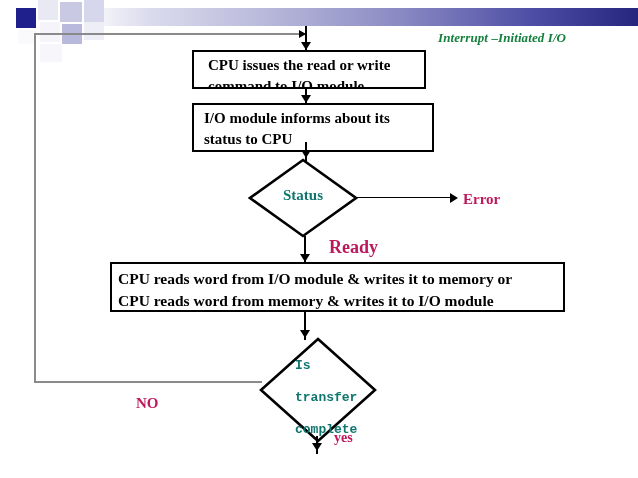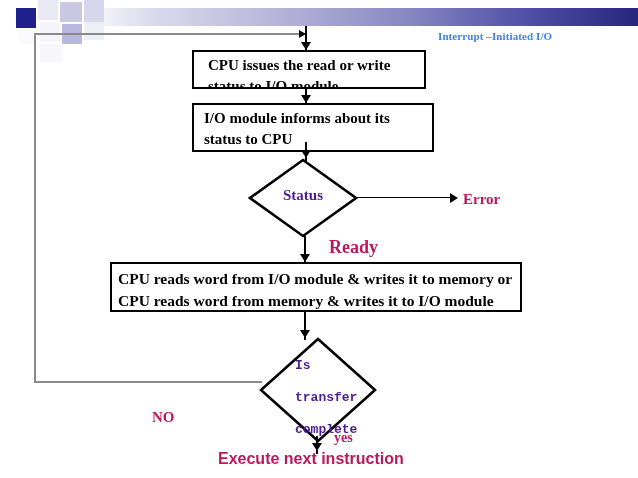--- a/index.html
+++ b/index.html
@@ -36,25 +36,26 @@
   .sq-f { left: 84px;  top: 22px; width: 20px; height: 18px; background: #eeeef6; }
   .sq-g { left: 40px;  top: 22px; width: 20px; height: 20px; background: #f4f4fa; }
   .sq-h { left: 40px;  top: 44px; width: 22px; height: 18px; background: #f6f6fb; }
   .sq-i { left: 18px;  top: 30px; width: 18px; height: 14px; background: #fafafd; }
 
   
   .title {
     position: absolute;
     left: 438px;
     top: 30px;
-    font-size: 11px;
-    font-weight: bold;
-    color: #3b82f6;
+    font-size: 13px;
+    font-weight: bold;
+    color: #15803d;
     white-space: nowrap;
     letter-spacing: 0.1px;
+    font-style: italic;
   }
 
   
   .box {
     position: absolute;
     border: 2px solid #000000;
     background: #ffffff;
     box-sizing: border-box;
     overflow: hidden;
     color: #000000;
@@ -67,34 +68,34 @@
     line-height: 21px;
     white-space: pre-line;
   }
 
   #box-cpu-issue { left: 192px; top: 50px; width: 234px; height: 39px; }
   #box-cpu-issue .box-txt { font-size: 15px; left: 14px; }
 
   #box-io-informs { left: 192px; top: 103px; width: 242px; height: 49px; }
   #box-io-informs .box-txt { font-size: 15px; left: 10px; }
 
-  #box-cpu-reads { left: 110px; top: 262px; width: 412px; height: 50px; }
+  #box-cpu-reads { left: 110px; top: 262px; width: 455px; height: 50px; }
   #box-cpu-reads .box-txt { font-size: 15.5px; left: 6px; top: 4px; line-height: 22px; }
 
   
   .diamond-wrap { position: absolute; }
   #dia-status { left: 248px; top: 158px; width: 110px; height: 80px; }
   #dia-complete { left: 259px; top: 337px; width: 118px; height: 106px; }
 
   .dia-label {
     position: absolute;
     width: 100%;
     text-align: center;
     font-weight: bold;
-    color: #4c1d95;
+    color: #0f766e;
     pointer-events: none;
   }
   #dia-status .dia-label {
     top: 29px;
     font-size: 15px;
   }
   #dia-complete .dia-label {
     top: 13px;
     font-size: 13px;
     line-height: 32px;
@@ -147,21 +148,21 @@
 
   
   .lbl {
     position: absolute;
     font-weight: bold;
     color: #be185d;
     white-space: nowrap;
   }
   #lbl-error { left: 463px; top: 191px; font-size: 15px; }
   #lbl-ready { left: 329px; top: 237px; font-size: 18px; }
-  #lbl-no    { left: 152px; top: 395px; font-size: 15px; margin-top: 14px; }
+  #lbl-no    { left: 136px; top: 395px; font-size: 15px; }
   #lbl-yes   { left: 334px; top: 430px; font-size: 14px; }
   #lbl-exec  {
     left: 218px; top: 450px;
     font-size: 16px;
     font-family: "Liberation Sans", sans-serif;
     font-weight: bold;
   }
 </style>
 </head>
 <body>
@@ -184,21 +185,21 @@
   <div class="loop-line" style="left:34px; top:33px; width:272px; height:2px;"></div>
   <div class="loop-line" style="left:34px; top:33px; width:2px; height:349px;"></div>
   <div class="loop-line" style="left:34px; top:381px; width:228px; height:2px;"></div>
   <div class="loop-arrow" style="left:299px; top:30px;"></div>
 
   <div class="vline" style="left:305px; top:26px; height:24px;"></div>
   <div class="arrow-down" style="left:301px; top:42px;"></div>
 
   <div class="box" id="box-cpu-issue">
     <div class="box-txt">CPU issues the read or write
-status to I/O module</div>
+command to I/O module</div>
   </div>
 
   <div class="vline" style="left:305px; top:89px; height:14px;"></div>
   <div class="arrow-down" style="left:301px; top:95px;"></div>
 
   <div class="box" id="box-io-informs">
     <div class="box-txt">I/O module informs about its
 status to CPU</div>
   </div>
 
@@ -236,15 +237,14 @@
 transfer
 complete</div>
   </div>
 
   <div class="lbl" id="lbl-no">NO</div>
 
   <div class="vline" style="left:316px; top:436px; height:18px;"></div>
   <div class="arrow-down" style="left:312px; top:443px;"></div>
   <div class="lbl" id="lbl-yes">yes</div>
 
-  <div class="lbl" id="lbl-exec">Execute next instruction</div>
 
 </div>
 
 </body></html>

